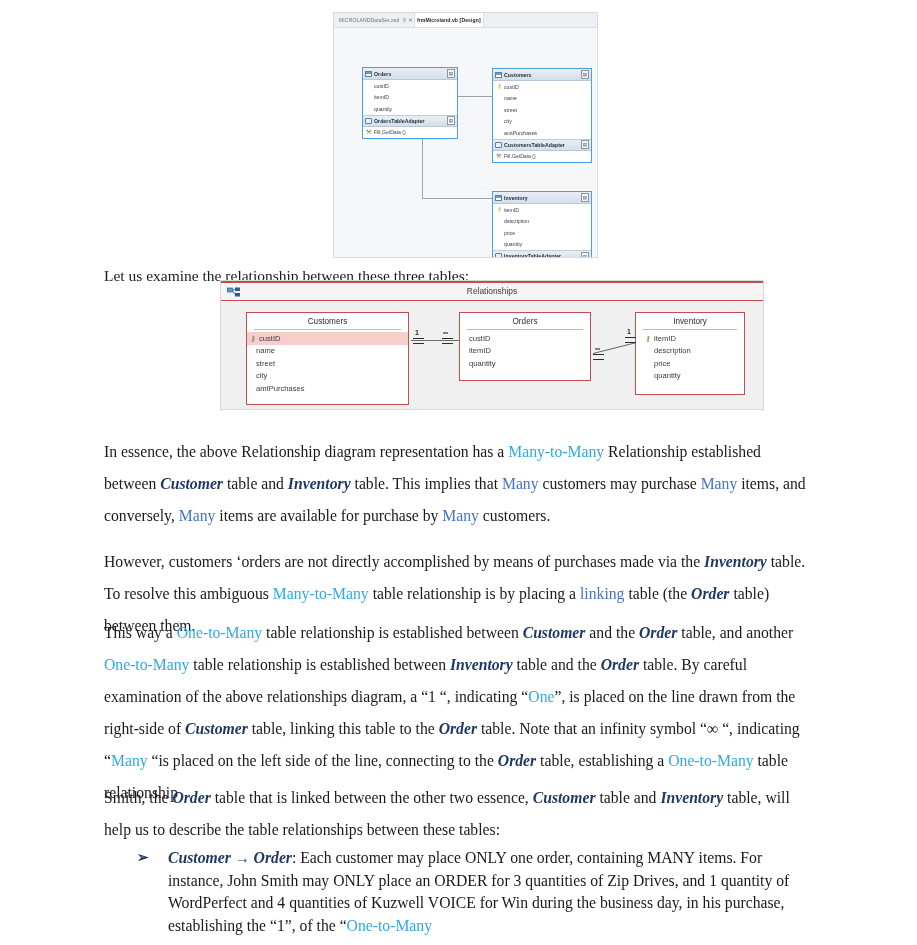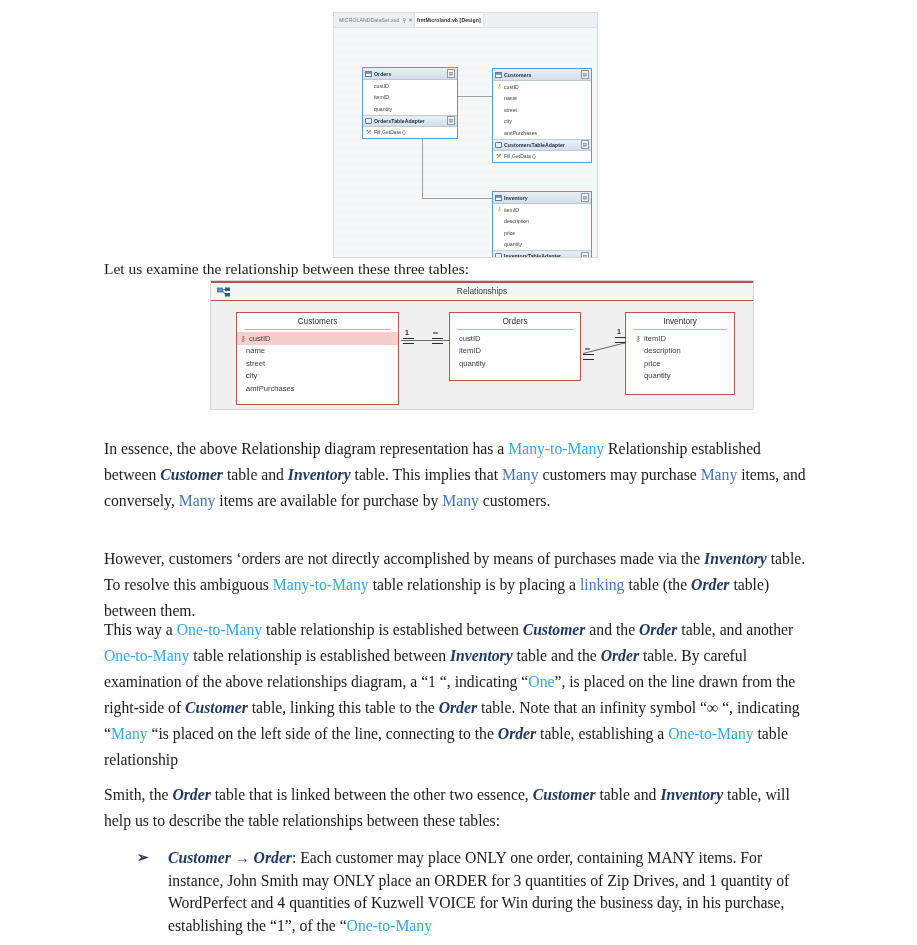--- a/index.html
+++ b/index.html
@@ -40,25 +40,25 @@
     font-family:"Liberation Sans",sans-serif;font-size:5.2px;color:#3d4348;gap:2px;}
   .ds-key{width:5px;height:7px;flex:none;color:#c9a227;font-size:6px;line-height:7px;text-align:center;}
   .ds-sep{border-top:1px solid #c3cdd8;}
   .ds-fill{height:11px;display:flex;align-items:center;padding-left:3px;gap:2px;
     font-family:"Liberation Sans",sans-serif;font-size:5.1px;color:#3d4348;background:#fff;}
   .ds-fill-ico{width:6px;height:6px;flex:none;color:#8a7a4a;font-size:6px;line-height:6px;}
 
   .dsline{position:absolute;background:#9aa3ab;height:1px;}
 
   
-  .caption{position:absolute;left:104px;top:259px;width:700px;font-size:15.5px;
+  .caption{position:absolute;left:104px;top:266px;width:700px;font-size:15.5px;
     line-height:1.25;color:#1a1a1a;}
 
   
-  .rel{position:absolute;left:210px;top:280px;width:544px;height:130px;
+  .rel{position:absolute;left:220px;top:280px;width:544px;height:130px;
     background:#f0f0f0;border:1px solid #d8d8d8;box-sizing:border-box;}
   .rel-top{position:absolute;left:0;right:0;top:0;height:2px;background:#c0504d;}
   .rel-bar{position:absolute;left:0;right:0;top:2px;height:18px;background:#f5f5f5;
     display:flex;align-items:center;}
   .rel-bar-line{position:absolute;left:0;right:0;bottom:0;height:1.5px;background:#c0504d;}
   .rel-icon{position:absolute;left:6px;top:4px;width:14px;height:12px;}
   .rel-title{position:absolute;left:0;right:0;top:3px;text-align:center;
     font-family:"Liberation Sans",sans-serif;font-size:8.4px;color:#3a3a3a;}
   .rel-canvas{position:absolute;left:0;right:0;top:21px;bottom:0;background:#f0f0f0;}
 
@@ -71,21 +71,21 @@
   .rt-row.pk{background:#f6cfcd;padding-left:3px;}
   .rt-key{width:6px;text-align:center;color:#8a6d3b;font-size:7.5px;flex:none;}
 
   .card{position:absolute;font-family:"Liberation Sans",sans-serif;font-size:7px;
     font-weight:bold;color:#2b2b2b;}
   .link{position:absolute;background:#6b6b6b;height:1px;transform-origin:left center;}
   .dbl{position:absolute;width:11px;height:4px;border-top:1.4px solid #2b2b2b;
     border-bottom:1.4px solid #2b2b2b;}
 
   
-  .para{position:absolute;font-size:15.7px;line-height:26px;color:#1a1a1a;
+  .para{position:absolute;font-size:15.7px;line-height:32px;color:#1a1a1a;
     text-align:left;}
   .it{font-style:italic;font-weight:bold;color:#1f3864;}
   .cy{color:#2fa8e8;}
   .bl{color:#4472c4;}
   .bullet{position:absolute;font-size:15.7px;line-height:22.6px;color:#1a1a1a;}
   .bullet-mark{position:absolute;left:0;top:0;font-family:"Liberation Serif",serif;
     font-size:14px;color:#1f3864;font-weight:bold;}
   .bullet-body{margin-left:31px;display:block;font-family:Liberation Serif, serif;}
   .arw{font-weight:bold;color:#1f3864;font-size:15px;}
 </style>

